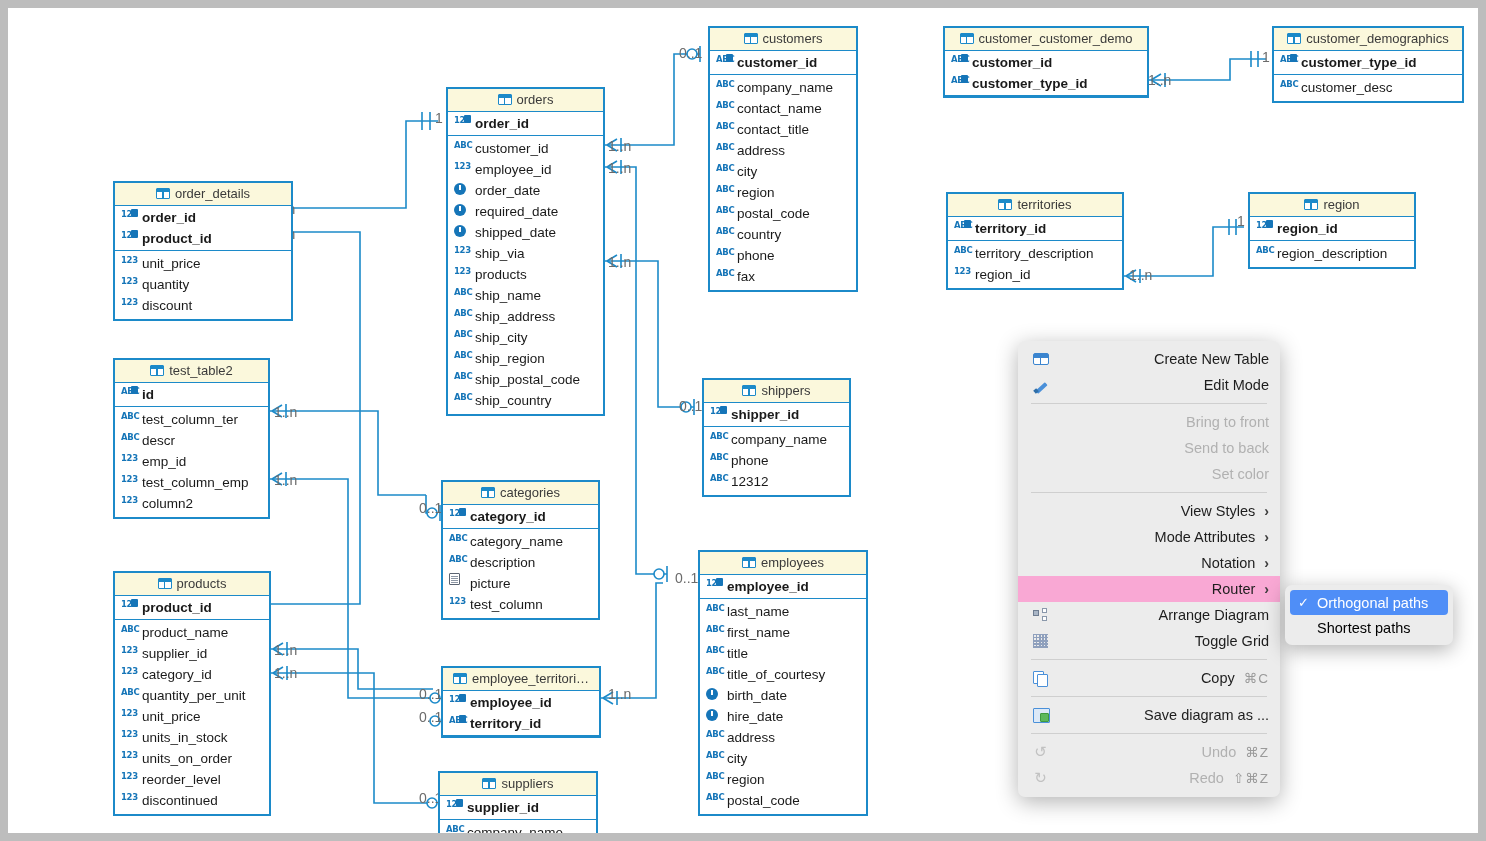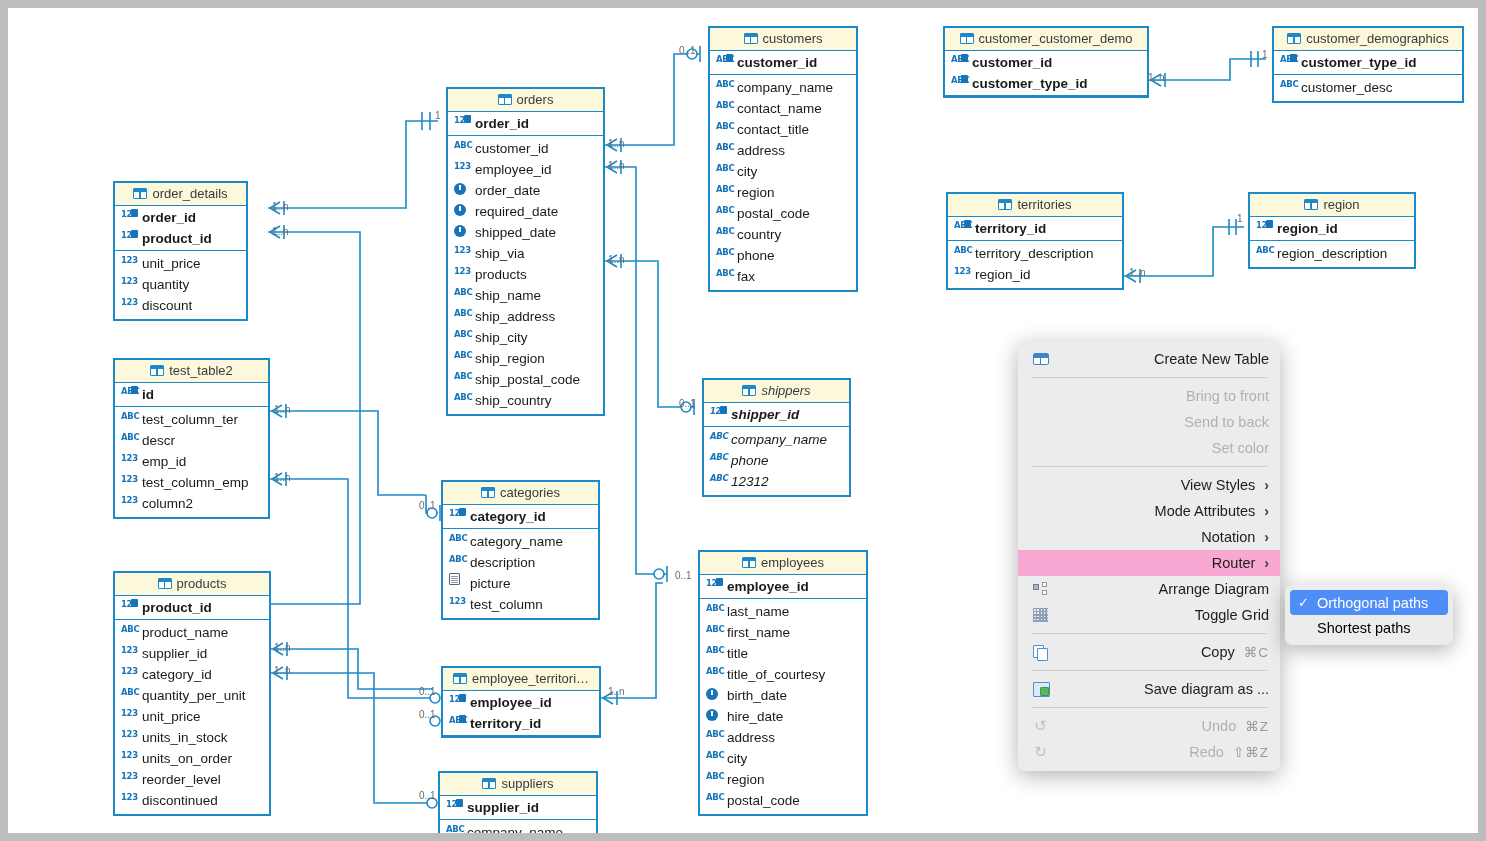--- a/index.html
+++ b/index.html
@@ -90,21 +90,21 @@
   .tblicon::before{
     content:"";position:absolute;left:0;top:0;right:0;height:3px;background:#1c8ac9;
   }
   .tblicon::after{
     content:"";position:absolute;left:5px;top:3px;width:1.6px;bottom:0;background:#1c8ac9;
   }
 
   
   #wires { position:absolute; left:0; top:0; width:1470px; height:825px; z-index:2; }
   .card {
-    position:absolute; font-size:10px; color:#6b6b6b; z-index:4;
+    position:absolute; font-size:14px; color:#6b6b6b; z-index:4;
     font-family:"Liberation Sans", sans-serif; white-space:nowrap;
   }
 
   
   #ctx {
     position:absolute; left:1010px; top:333px; width:262px;
     background:#ececec; border-radius:7px;
     box-shadow:0 5px 22px rgba(0,0,0,.30);
     padding:5px 0 6px 0; z-index:40;
     font-size:14.5px; color:#1d1d1d;text-align:right;
@@ -241,21 +241,21 @@
       <path d="M686 391 v16"></path>
       <path d="M659 558 v16"></path>
       <path d="M432 497 v16"></path>
       <path d="M435 682 v16"></path>
       <path d="M435 705 v16"></path>
       <path d="M432 787 v16"></path>
     </g>
   </svg>
 
   <div id="tables-root">
-      <div class="table" style="left: 105px; top: 173px; width: 135px;">
+      <div class="table" style="left: 105px; top: 173px; width: 180px;">
         <div class="tbl-head">
           <span class="tblicon"></span>
           <span>order_details</span>
         </div>
         <div class="tbl-pk">
           <div class="col pk">
             <span class="ic num key"></span>
             <span class="nm">order_id</span>
           </div>
           <div class="col pk">
@@ -539,21 +539,21 @@
           <div class="col">
             <span class="ic abc"></span>
             <span class="nm">phone</span>
           </div>
           <div class="col">
             <span class="ic abc"></span>
             <span class="nm">fax</span>
           </div>
         </div>
       </div>
-      <div class="table" style="left: 694px; top: 370px; width: 149px; font-style: italic;">
+      <div class="table" style="left: 694px; top: 370px; width: 149px;">
         <div class="tbl-head">
           <span class="tblicon"></span>
           <span>shippers</span>
         </div>
         <div class="tbl-pk">
           <div class="col pk">
             <span class="ic num key"></span>
             <span class="nm">shipper_id</span>
           </div>
         </div>
@@ -727,20 +727,26 @@
       <div class="card" style="left: 1229px; top: 205px;">1</div>
     </div>
 
   <div id="ctx">
       <div class="mi">
         <span class="mico">
           <span class="g-newtable"></span>
         </span>
         <span class="mlabel">Create New Table</span>
       </div>
+      <div class="mi">
+        <span class="mico">
+          <span class="g-pencil"></span>
+        </span>
+        <span class="mlabel">Edit Mode</span>
+      </div>
       <div class="msep"></div>
       <div class="mi dis">
         <span class="mico"></span>
         <span class="mlabel">Bring to front</span>
       </div>
       <div class="mi dis">
         <span class="mico"></span>
         <span class="mlabel">Send to back</span>
       </div>
       <div class="mi dis">

